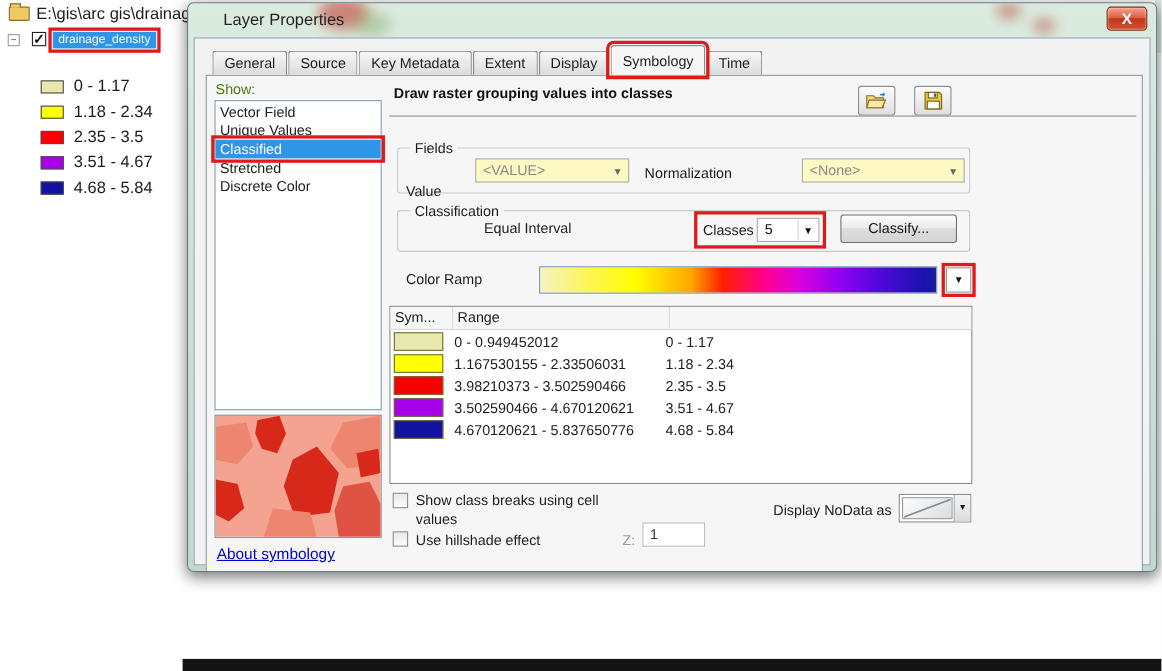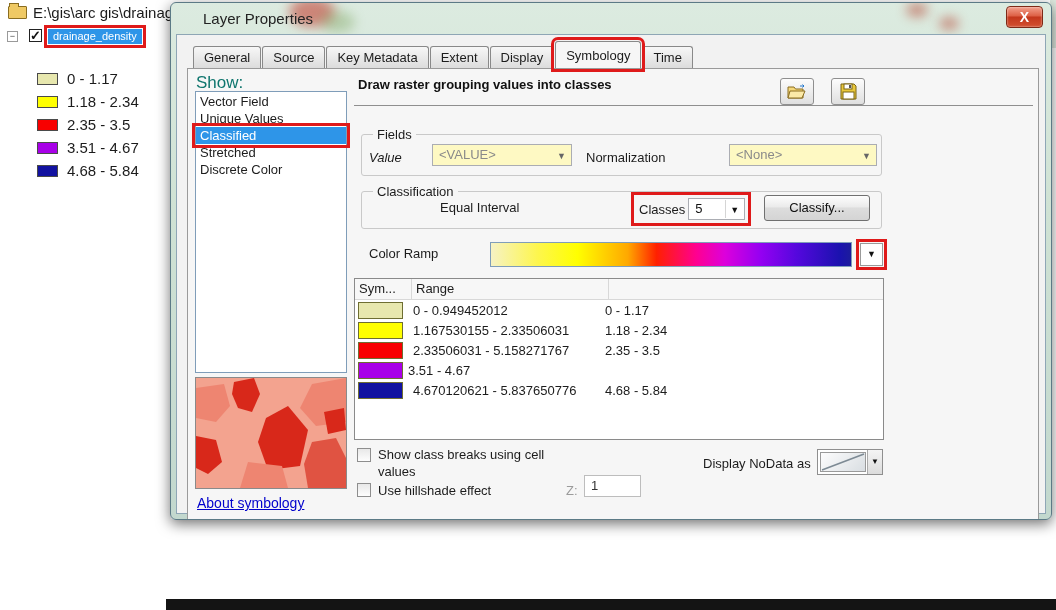--- a/index.html
+++ b/index.html
@@ -39,21 +39,21 @@
   .tab { position:relative; display:inline-block; height:22px; padding:3px 10px 0 10px;
     margin-right:1px; font-size:13px; color:#1c1c1c; vertical-align:bottom;
     background:linear-gradient(180deg,#f7f7f7,#dcdcdc);
     border:1px solid #898989; border-bottom:none; border-radius:3px 3px 0 0; cursor:pointer; }
   .tab.active { height:27px; padding-top:6px; background:#f6f6f6; z-index:5; margin-top:-5px; }
   #tabstrip { position:absolute; left:16px; top:11px; height:27px; z-index:4; }
   #page { position:absolute; left:10px; top:33px; width:852px; height:500px;
     background:#f6f6f6; border:1px solid #9a9a9a; z-index:1; }
 
   
-  #show-label { position:absolute; left:8px; top:4px; font-size:17px; color:#0f766e; }
+  #show-label { position:absolute; left:8px; top:4px; font-size:13px; color:#4d7c0f; }
   #show-list { position:absolute; left:7px; top:22px; width:152px; height:282px;
     background:#fff; border:1px solid #7f9db9; padding-top:1px; }
   .show-item { font-size:13px; padding:1px 4px; color:#1c1c1c; cursor:pointer; position:relative; }
   .show-item.selected { background:#2e95e8; color:#fff; z-index:3; }
   #preview { position:absolute; left:7px; top:308px; width:152px; height:112px; border:1px solid #8a8a8a; }
   #about-link { position:absolute; left:9px; top:426px; font-size:14px; color:#0000cc; text-decoration:underline; cursor:pointer; }
 
   
   #hdr { position:absolute; left:166px; top:4px; width:679px; height:33px;
     border-bottom:1px solid #8f8f8f; font-size:13px; font-weight:bold; color:#111; padding:4px 0 0 4px; }
@@ -197,21 +197,21 @@
             <path d="M1 1 h13 l2 2 v13 H1 z" fill="#e9c83c" stroke="#7a6414"></path>
             <rect x="4" y="1" width="8" height="5" fill="#fff" stroke="#7a6414"></rect>
             <rect x="9" y="2" width="2" height="3" fill="#555"></rect>
             <rect x="3" y="9" width="11" height="7" fill="#fff" stroke="#7a6414"></rect>
           </svg>
         </div>
 
         <div class="groupbox" style="left:173px; top:65px; width:521px; height:42px;">
           <span class="gb-label">Fields</span>
         </div>
-        <span class="field-label" style="left:181px; top:81px;font-style:italic;">Value</span>
+        <span class="field-label" style="left:181px; top:97px;">Value</span>
         <div class="combo" style="left:244px; top:75px; width:140px;">
           <span>&lt;VALUE&gt;</span><span class="arr">▼</span>
         </div>
         <span class="field-label" style="left:398px; top:81px;">Normalization</span>
         <div class="combo" style="left:541px; top:75px; width:148px;">
           <span>&lt;None&gt;</span><span class="arr">▼</span>
         </div>
 
         <div class="groupbox" style="left:173px; top:122px; width:521px; height:38px;">
           <span class="gb-label">Classification</span>
@@ -240,25 +240,26 @@
             <span class="trange">0 - 0.949452012</span>
             <span class="tlabel">0 - 1.17</span>
           </div>
           <div class="trow">
             <span class="tsw" style="background-color: rgb(255, 255, 0);"></span>
             <span class="trange">1.167530155 - 2.33506031</span>
             <span class="tlabel">1.18 - 2.34</span>
           </div>
           <div class="trow">
             <span class="tsw" style="background-color: rgb(248, 0, 0);"></span>
-            <span class="trange">2.33506031 - 5.158271767</span>
+            <span class="trange">3.98210373 - 3.502590466</span>
             <span class="tlabel">2.35 - 3.5</span>
           </div>
           <div class="trow">
             <span class="tsw" style="background-color: rgb(168, 0, 232);"></span>
+            <span class="trange">3.502590466 - 4.670120621</span>
             <span class="tlabel">3.51 - 4.67</span>
           </div>
           <div class="trow">
             <span class="tsw" style="background-color: rgb(18, 18, 160);"></span>
             <span class="trange">4.670120621 - 5.837650776</span>
             <span class="tlabel">4.68 - 5.84</span>
           </div>
         </div>
 
         <div class="cb" style="left:169px; top:379px;"></div>

